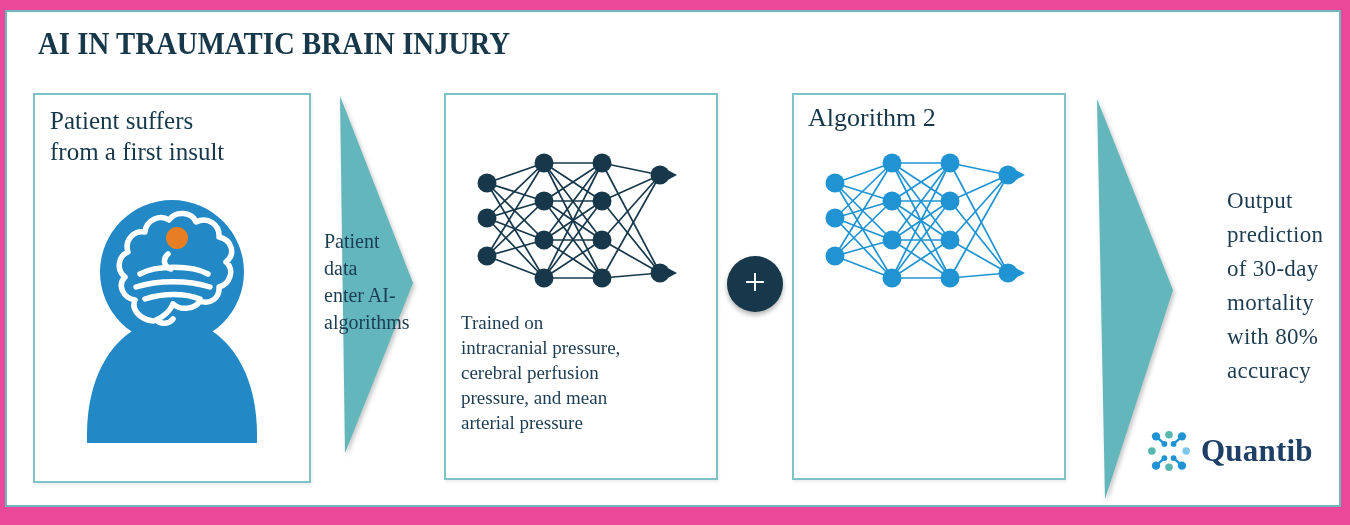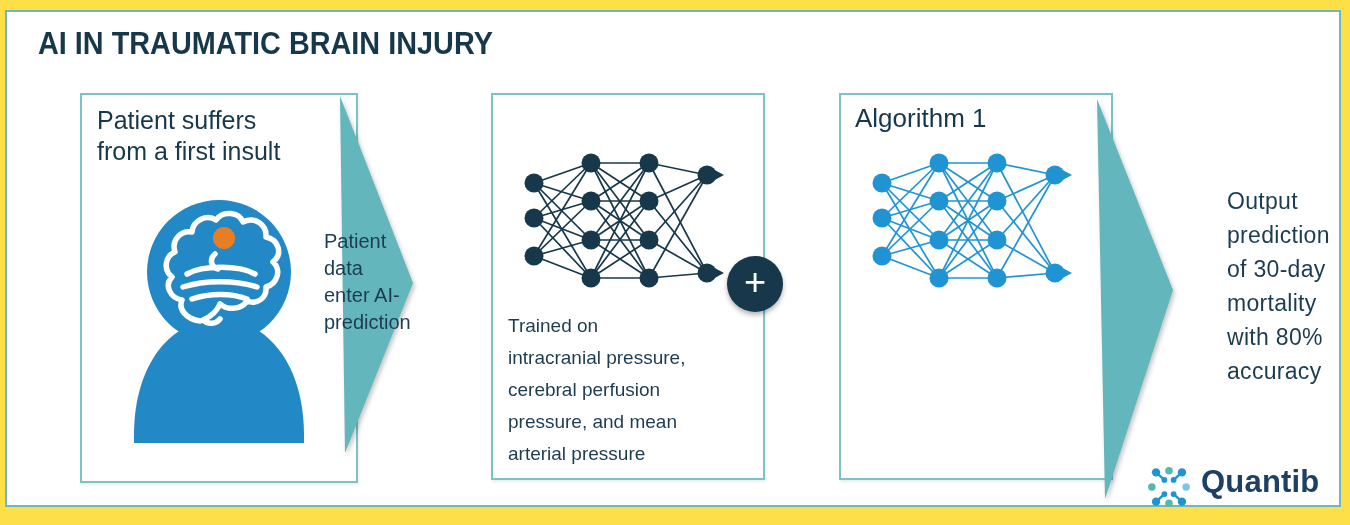--- a/index.html
+++ b/index.html
@@ -1,21 +1,21 @@
 <!DOCTYPE html>
 <html style="--arrow-teal: #63b7bc; --box-border: #7cc2c7; --slide-border: #6fb7bc; --dark-navy: #16384a; --text-dark: #1c3c51;"><head>
 <meta charset="utf-8">
 <style>
   html, body { margin: 0; padding: 0; }
   .canvas {
     position: relative;
     width: 1350px;
     height: 525px;
-    background: #fde047;
-    font-family: Liberation Sans, sans-serif;
+    background: #ec4899;
+    font-family: Liberation Serif, serif;
     overflow: hidden;
   }
   .slide {
     position: absolute;
     left: 5px; top: 10px;
     width: 1336px; height: 497px;
     background: #fff;
     border: 2px solid var(--slide-border, #6fb7bc);
     box-sizing: border-box;
   }
@@ -29,21 +29,20 @@
     transform: scaleX(0.93);
     transform-origin: left center;
     white-space: nowrap;
   }
   .flow-box {
     position: absolute;
     background: #fff;
     border: 2px solid var(--box-border, #7cc2c7);
     box-sizing: border-box;
     box-shadow: 1px 2px 3px rgba(0,0,0,0.08);
-    margin-left: 47px;
   }
   #patient-box { left: 33px; top: 93px; width: 278px; height: 390px; }
   #algo1-box   { left: 444px; top: 93px; width: 274px; height: 387px; }
   #algo2-box   { left: 792px; top: 93px; width: 274px; height: 387px; }
 
   .patient-heading {
     position: absolute; left: 15px; top: 10px;
     font-size: 25px; line-height: 31px;
     color: var(--dark-navy, #16384a);
     white-space: pre-line;
@@ -51,21 +50,21 @@
   .person-svg { position: absolute; left: 38px; top: 102px; }
 
   .algo-heading {
     position: absolute; left: 14px; top: 8px;
     font-size: 26px; font-weight: 400;
     color: var(--dark-navy, #16384a);
   }
   .network { position: absolute; left: 26px; top: 55px; }
   .algo-desc {
     position: absolute; left: 15px; top: 215px;
-    font-size: 19px; line-height: 32px;
+    font-size: 19px; line-height: 25px;
     color: var(--text-dark, #1c3c51);
     white-space: pre-line;
   }
 
   .arrow-svg { position: absolute; filter: drop-shadow(2px 3px 2px rgba(0,0,0,0.22)); }
   #input-arrow  { left: 335px; top: 92px; }
   #output-arrow { left: 1094px; top: 96px; }
   .arrow-tri { fill: var(--arrow-teal, #63b7bc); }
 
   .input-arrow-label {
@@ -93,22 +92,22 @@
     position: absolute; left: 1195px; top: 184px;
     font-size: 23px; line-height: 34px;
     letter-spacing: 0.3px;
     color: var(--text-dark, #1c3c51);
     white-space: pre-line;
     z-index: 3;
     margin-left: 32px;
   }
 
   .logo {
-    position: absolute; left: 1146px; top: 464px;
-    display: flex; gap: 9px;
+    position: absolute; left: 1146px; top: 428px;
+    display: flex; align-items: center; gap: 9px;
     z-index: 3;
   }
   .logo-wordmark {
     font-size: 31px; font-weight: bold;
     color: var(--logo-navy, #1e3f66);
     letter-spacing: 0.2px;
   }
 
   .net-line { stroke-width: 1.7; fill: none; }
   .brain-stroke { fill: none; stroke: #fff; stroke-width: 5.5; stroke-linecap: round; stroke-linejoin: round; }
@@ -149,21 +148,21 @@
       <circle class="insult-dot" cx="104" cy="41" r="11"></circle>
     </svg>
   </div>
 
   <svg class="arrow-svg" id="input-arrow" width="85" height="370" viewBox="0 0 85 370">
     <polygon class="arrow-tri" points="5,4 78,191 10,361"></polygon>
   </svg>
   <div class="input-arrow-label">Patient
 data
 enter AI-
-prediction</div>
+algorithms</div>
 
   <div class="flow-box" id="algo1-box">
     <svg class="network" width="206" height="152" viewBox="0 0 206 152">
         <line x1="15" y1="33" x2="72" y2="13" class="net-line" stroke="#16384a"></line>
         <line x1="15" y1="33" x2="72" y2="51" class="net-line" stroke="#16384a"></line>
         <line x1="15" y1="33" x2="72" y2="90" class="net-line" stroke="#16384a"></line>
         <line x1="15" y1="33" x2="72" y2="128" class="net-line" stroke="#16384a"></line>
         <line x1="15" y1="68" x2="72" y2="13" class="net-line" stroke="#16384a"></line>
         <line x1="15" y1="68" x2="72" y2="51" class="net-line" stroke="#16384a"></line>
         <line x1="15" y1="68" x2="72" y2="90" class="net-line" stroke="#16384a"></line>
@@ -217,21 +216,21 @@
 cerebral perfusion
 pressure, and mean
 arterial pressure</div>
   </div>
 
   <div class="plus-badge">
     <span class="plus-glyph">+</span>
   </div>
 
   <div class="flow-box" id="algo2-box">
-    <div class="algo-heading">Algorithm 1</div>
+    <div class="algo-heading">Algorithm 2</div>
     <svg class="network" width="206" height="152" viewBox="0 0 206 152">
         <line x1="15" y1="33" x2="72" y2="13" class="net-line" stroke="#2094d3"></line>
         <line x1="15" y1="33" x2="72" y2="51" class="net-line" stroke="#2094d3"></line>
         <line x1="15" y1="33" x2="72" y2="90" class="net-line" stroke="#2094d3"></line>
         <line x1="15" y1="33" x2="72" y2="128" class="net-line" stroke="#2094d3"></line>
         <line x1="15" y1="68" x2="72" y2="13" class="net-line" stroke="#2094d3"></line>
         <line x1="15" y1="68" x2="72" y2="51" class="net-line" stroke="#2094d3"></line>
         <line x1="15" y1="68" x2="72" y2="90" class="net-line" stroke="#2094d3"></line>
         <line x1="15" y1="68" x2="72" y2="128" class="net-line" stroke="#2094d3"></line>
         <line x1="15" y1="106" x2="72" y2="13" class="net-line" stroke="#2094d3"></line>

